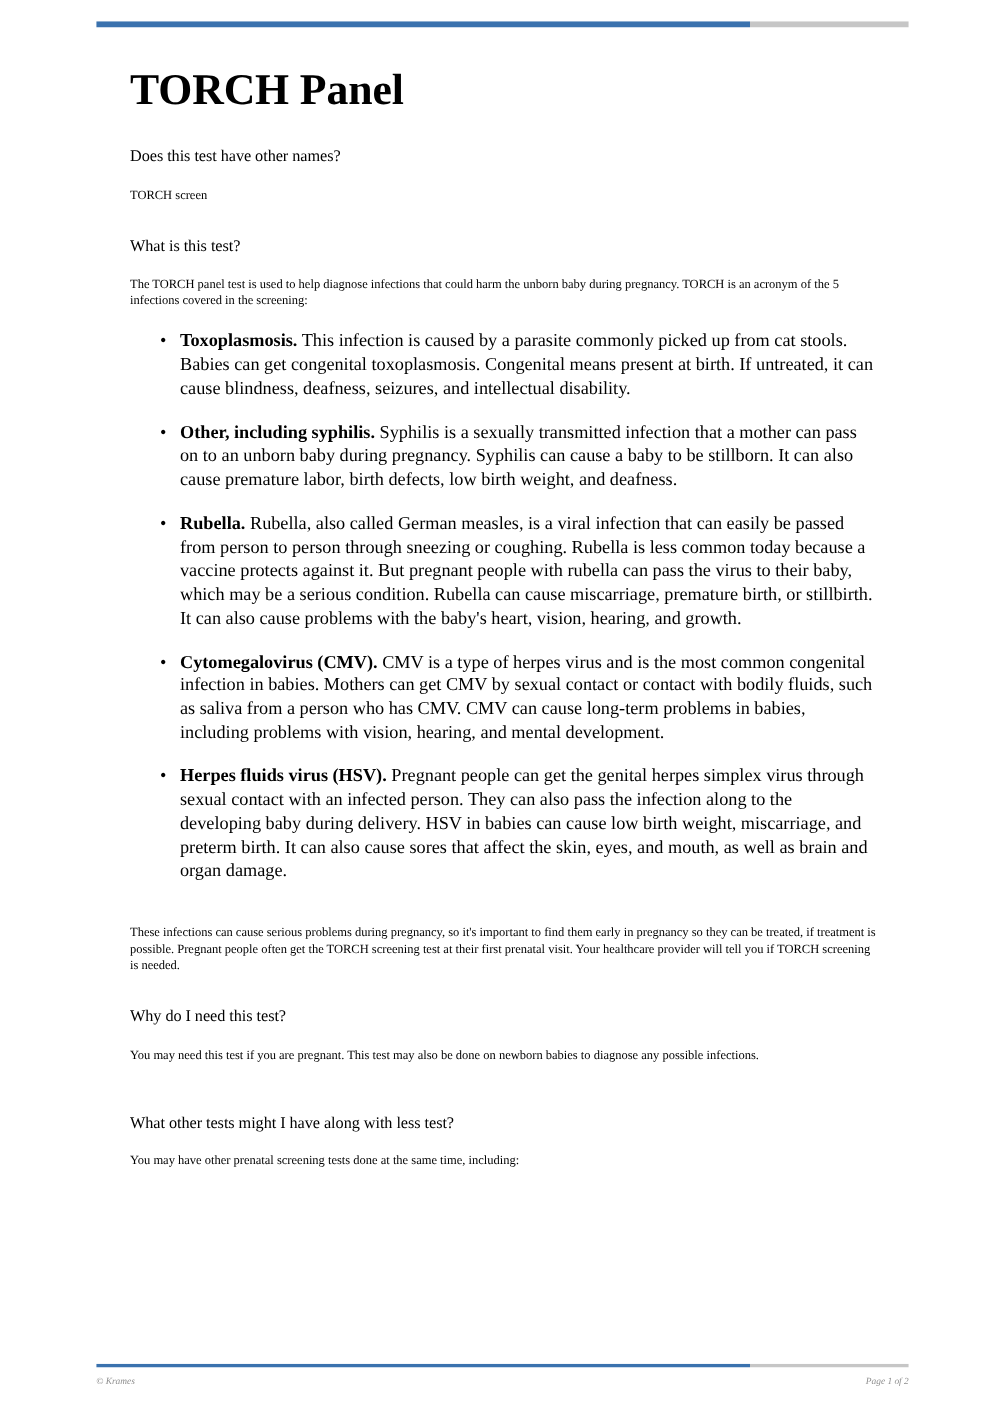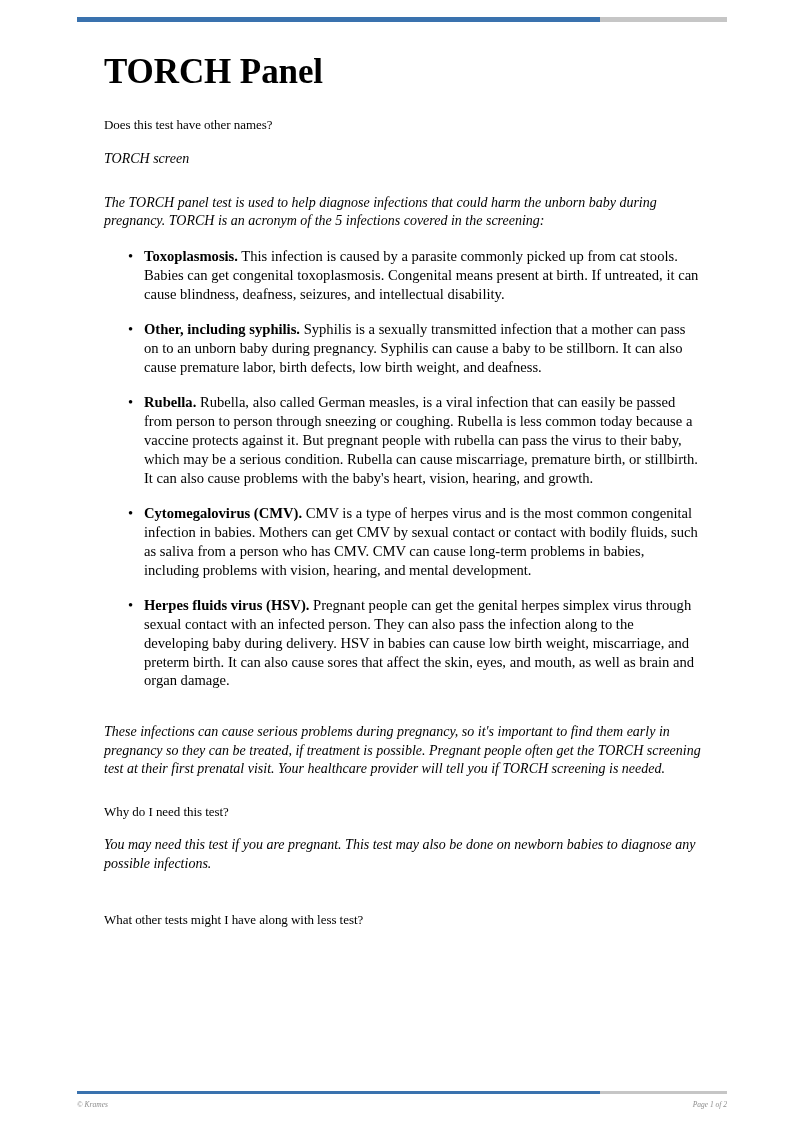--- a/index.html
+++ b/index.html
@@ -70,25 +70,24 @@
 
   h2.section-heading {
     font-size: 13px;
     font-weight: normal;
     line-height: 1.18;
     margin: 0 0 17px 0;
     letter-spacing: -0.05px;
   }
 
   p.body-text {
-    font-size: 14px;
+    font-size: 10px;
     line-height: 1.30;
     margin: 0 0 17px 0;
     text-align: left;
-    font-style: italic;
   }
 
   
   ul.infection-list {
     list-style: none;
     margin: 0 0 17px 0;
     padding: 0;
   }
   ul.infection-list > li {
     position: relative;
@@ -144,20 +143,21 @@
 
   <div class="content">
 
     <h1 class="doc-title">TORCH Panel</h1>
 
     <h2 class="section-heading">Does this test have other names?</h2>
     <p class="body-text">TORCH screen</p>
 
     <div class="spacer-sm"></div>
 
+    <h2 class="section-heading">What is this test?</h2>
     <p class="body-text">The TORCH panel test is used to help diagnose infections that could harm the unborn baby during pregnancy. TORCH is an acronym of the 5 infections covered in the screening:</p>
 
     <ul class="infection-list">
       <li>
         <span class="bullet-marker">•</span>
         <span class="term">Toxoplasmosis.</span>
         <span>This infection is caused by a parasite commonly picked up from cat stools. Babies can get congenital toxoplasmosis. Congenital means present at birth. If untreated, it can cause blindness, deafness, seizures, and intellectual disability.</span>
       </li>
       <li>
         <span class="bullet-marker">•</span>
@@ -186,20 +186,21 @@
     <p class="body-text">These infections can cause serious problems during pregnancy, so it's important to find them early in pregnancy so they can be treated, if treatment is possible. Pregnant people often get the TORCH screening test at their first prenatal visit. Your healthcare provider will tell you if TORCH screening is needed.</p>
 
     <div class="spacer-sm"></div>
 
     <h2 class="section-heading">Why do I need this test?</h2>
     <p class="body-text">You may need this test if you are pregnant. This test may also be done on newborn babies to diagnose any possible infections.</p>
 
     <div class="spacer-lg"></div>
 
     <h2 class="section-heading">What other tests might I have along with less test?</h2>
+    <p class="body-text">You may have other prenatal screening tests done at the same time, including:</p>
 
   </div>
 
   <div class="rule rule-footer">
     <div class="seg-blue"></div>
     <div class="seg-gray"></div>
   </div>
 
   <div class="footer">
     <span class="copyright">© Krames</span>

